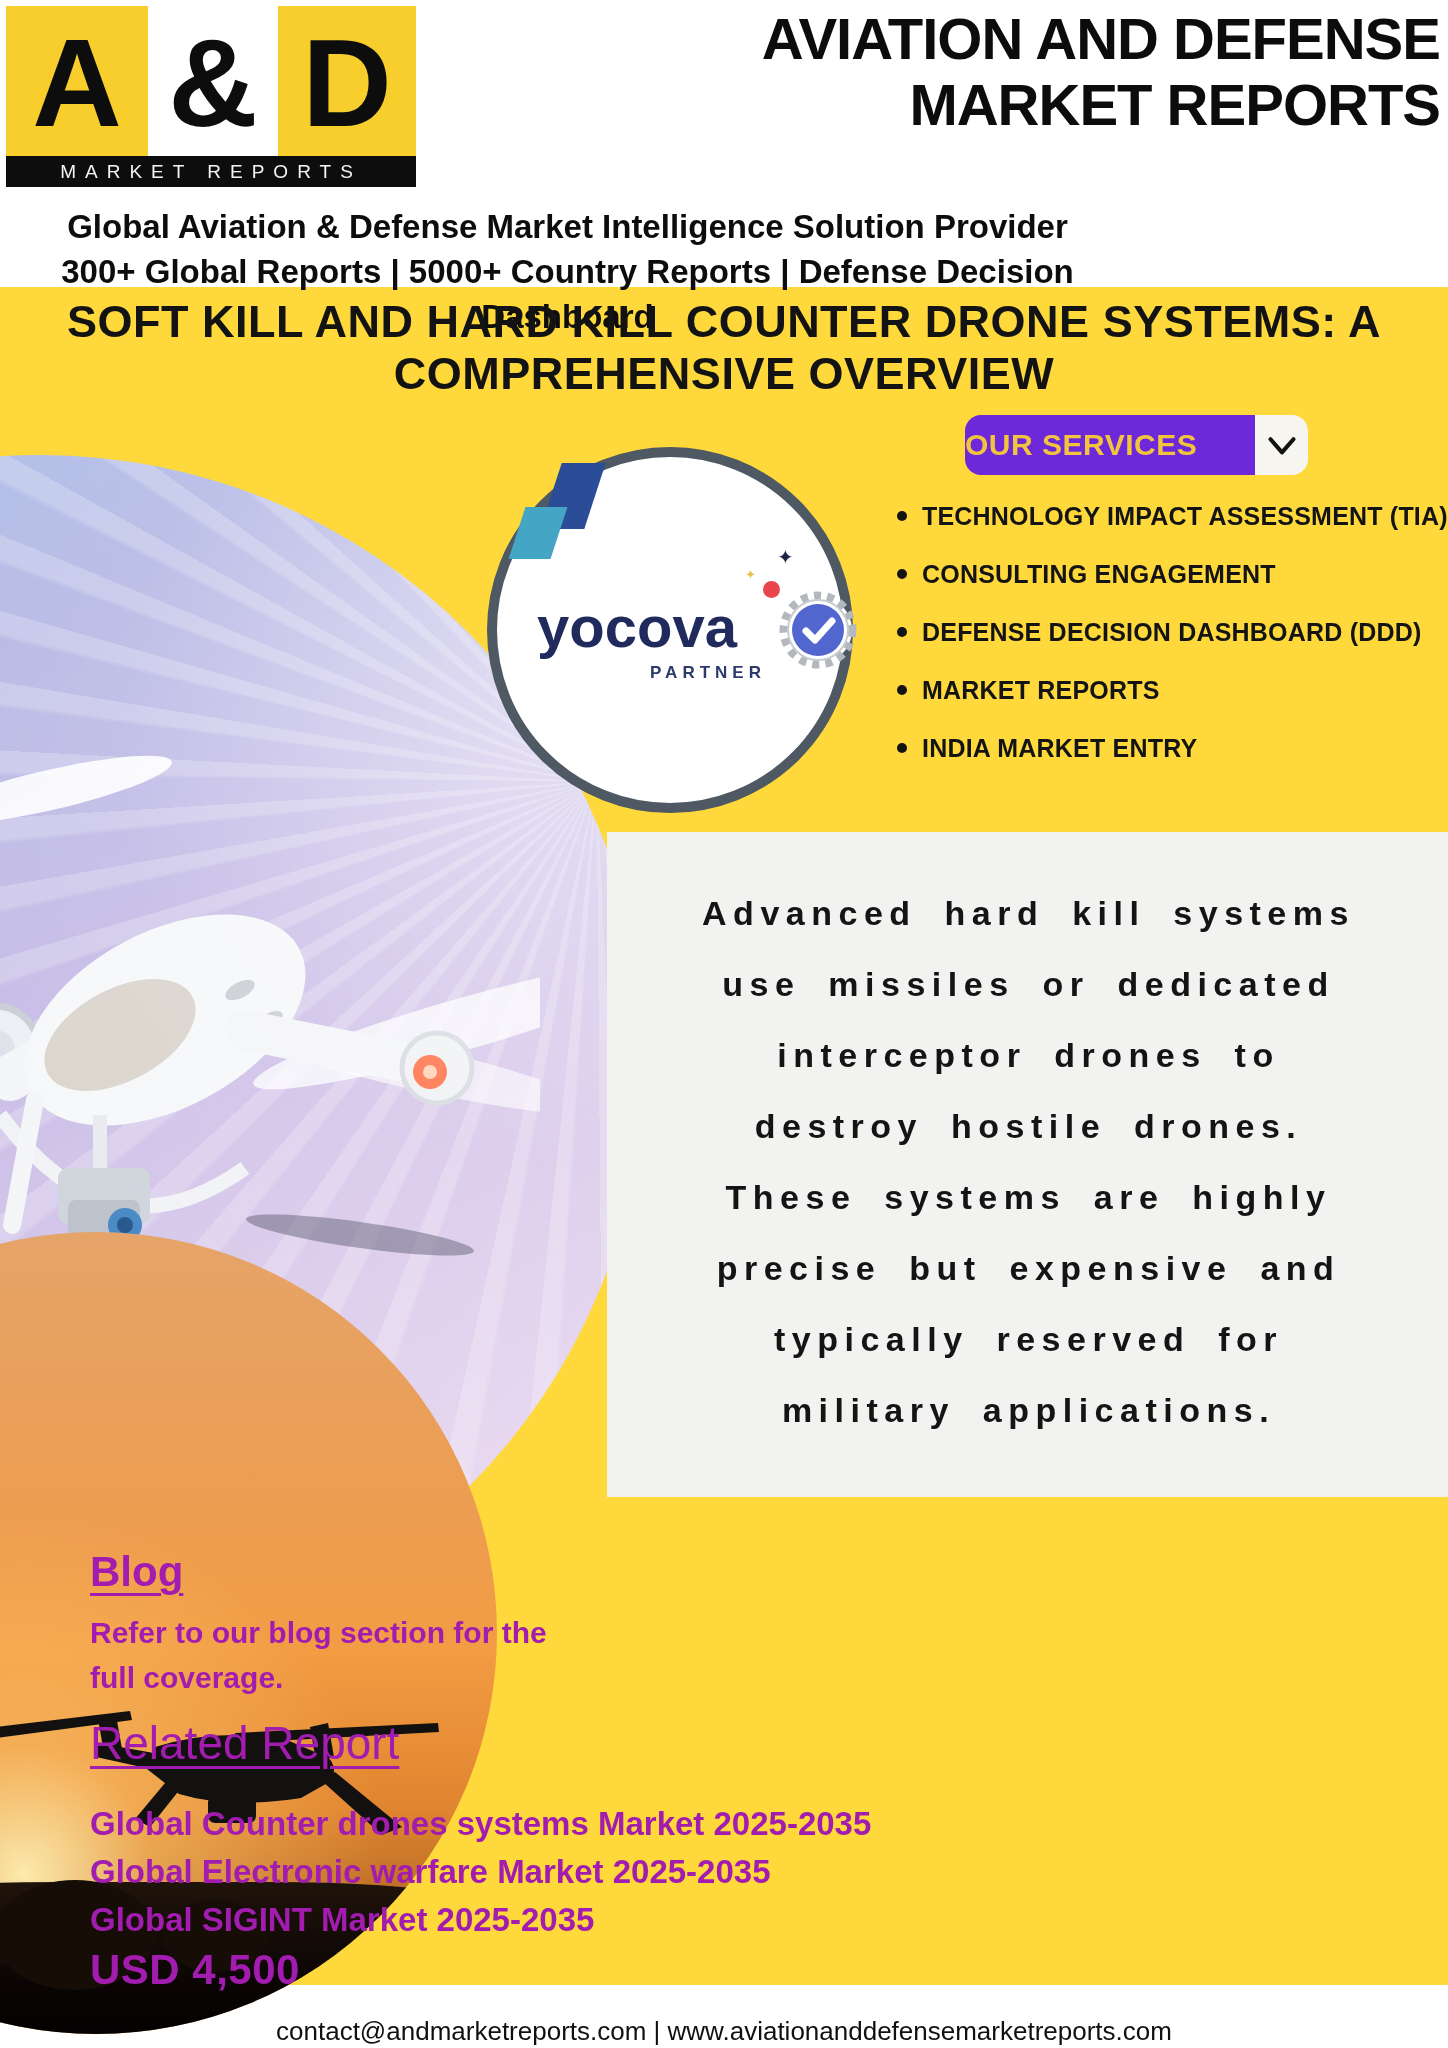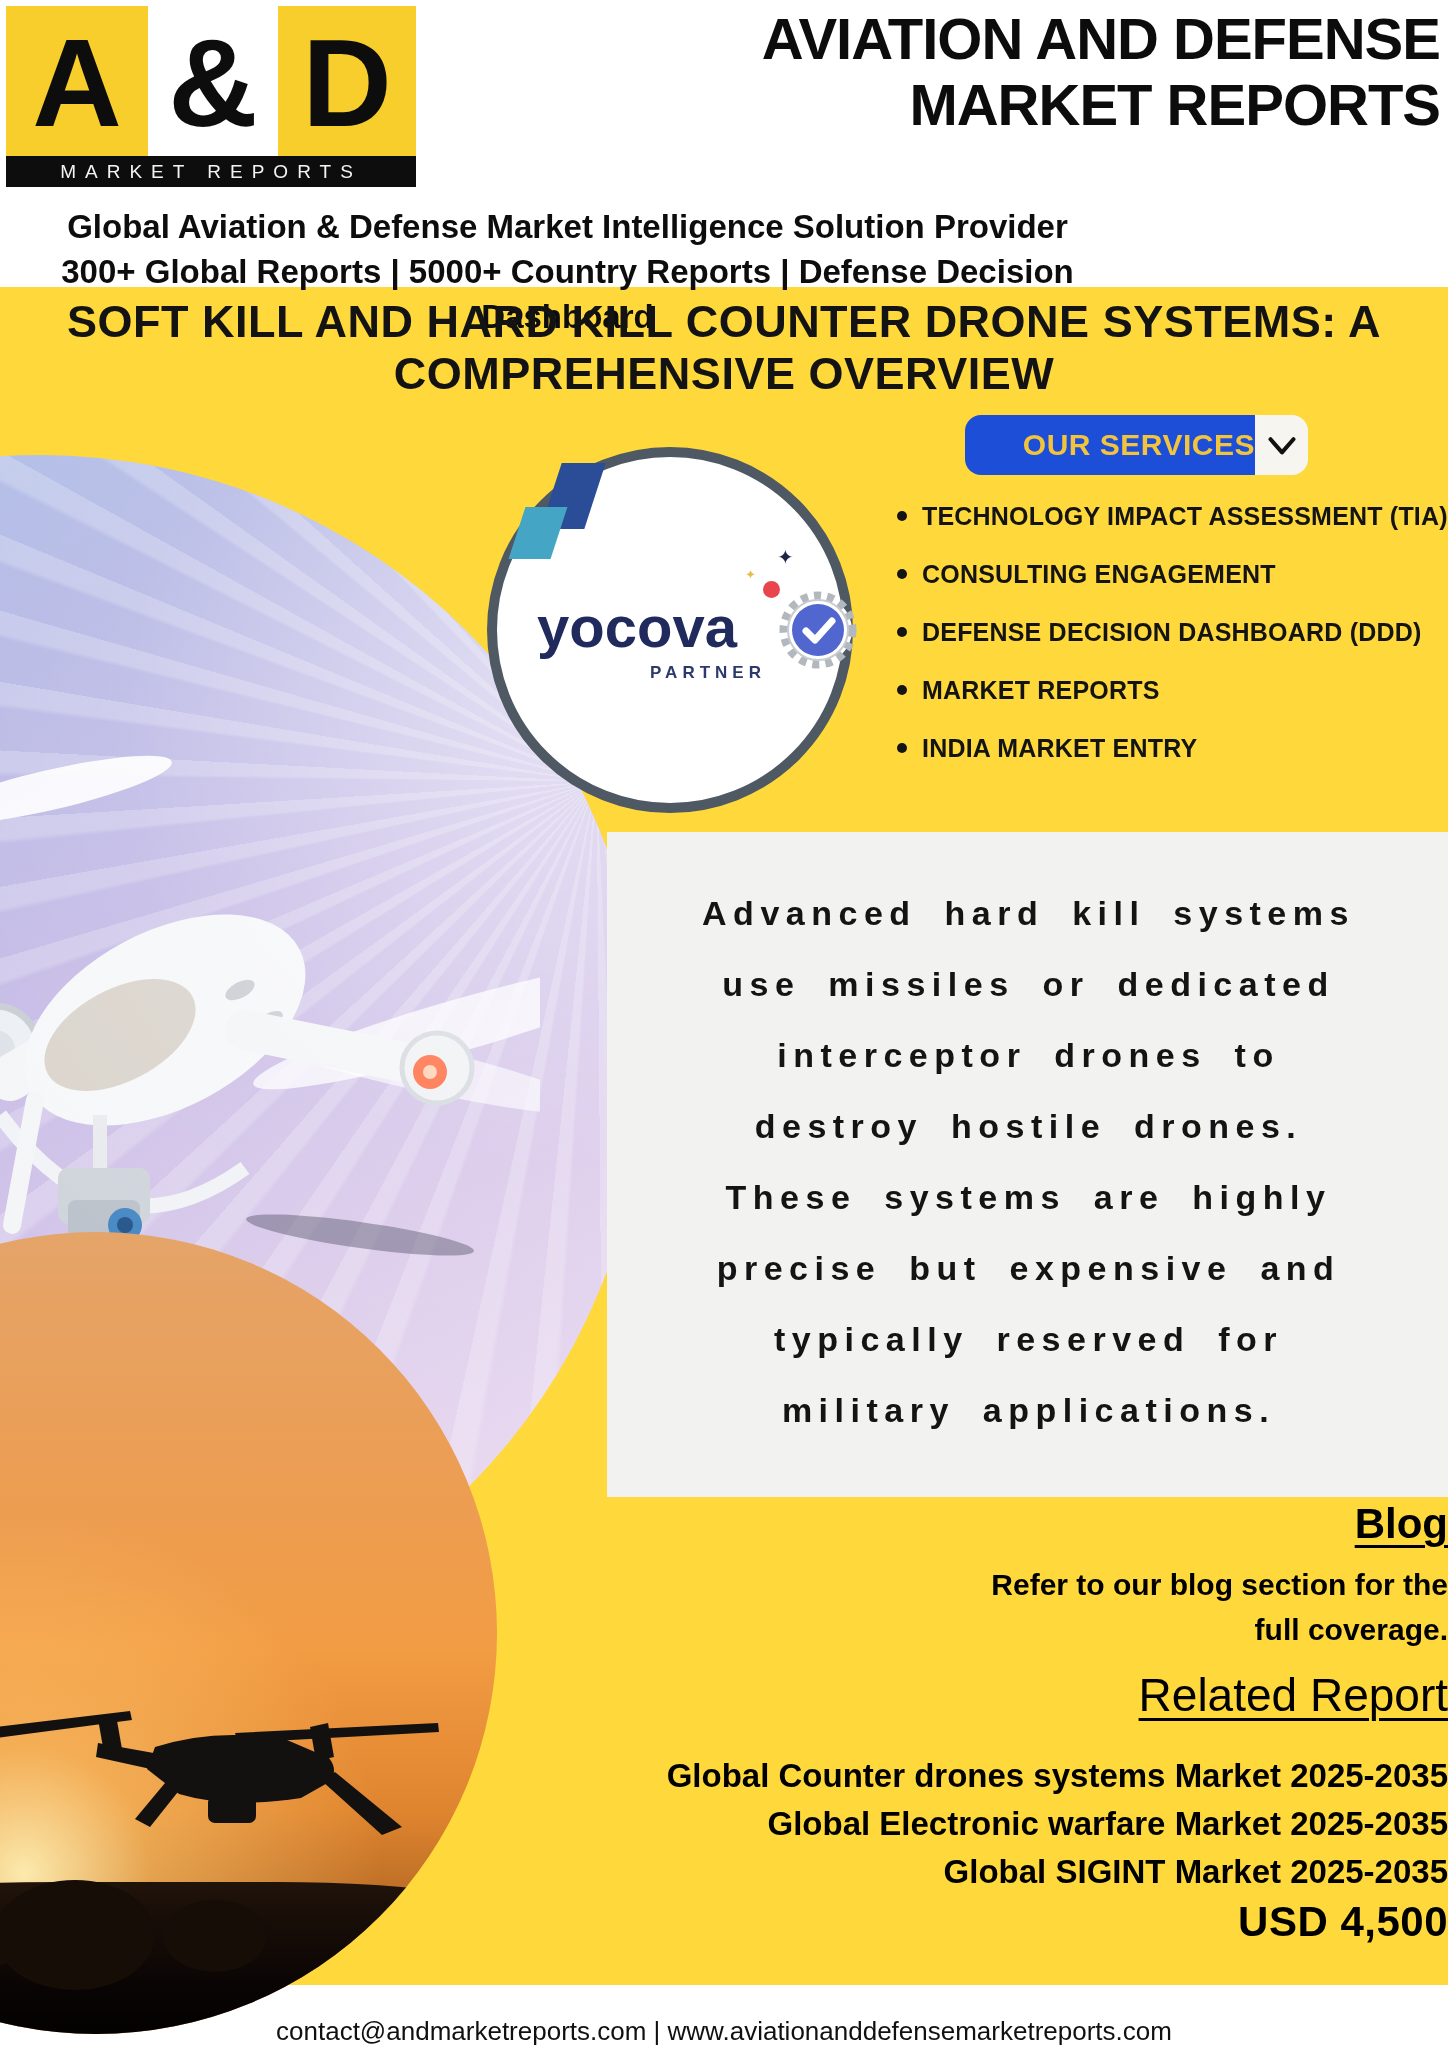--- a/index.html
+++ b/index.html
@@ -52,23 +52,23 @@
               background:linear-gradient(180deg,#20130a 0%,#0a0504 60%,#000 100%);
               border-radius:45% 30% 0 0 / 60px 40px 0 0;}
   .bush{position:absolute;background:#150d06;border-radius:50%;}
   .bush1{left:300px;top:648px;width:160px;height:110px;}
   .bush2{left:468px;top:668px;width:104px;height:72px;}
   .bush3{left:255px;top:690px;width:70px;height:46px;}
   .sunset-drone{position:absolute;left:285px;top:445px;width:470px;height:175px;}
 
   
   .svc-btn{position:absolute;left:965px;top:415px;width:343px;height:60px;z-index:3;cursor:pointer;}
-  .svc-btn-main{position:absolute;left:0;top:0;width:290px;height:60px;background:#1d4ed8;
+  .svc-btn-main{position:absolute;left:0;top:0;width:290px;height:60px;background:#6d28d9;
               border-radius:16px 0 0 16px;color:#F2C43D;font-size:30px;font-weight:700;letter-spacing:0.5px;
-              text-align:right;line-height:60px;}
+              text-align:left;line-height:60px;}
   .svc-btn-chev{position:absolute;left:290px;top:0;width:53px;height:60px;background:#F6F5F0;
               border-radius:0 16px 16px 0;display:flex;align-items:center;justify-content:center;}
 
   
   .svc-list{position:absolute;left:897px;top:487px;width:551px;z-index:3;list-style:none;margin:0;padding:0;}
   .svc-list li{height:58px;display:flex;align-items:center;font-size:25px;font-weight:700;color:#141414;letter-spacing:0.2px;}
   .svc-list li::before{content:"";width:10px;height:10px;border-radius:50%;background:#141414;margin-right:15px;flex:0 0 auto;}
 
   
   .yocova{position:absolute;left:487px;top:447px;width:366px;height:366px;box-sizing:border-box;
@@ -84,21 +84,21 @@
   .yc-spark1{position:absolute;left:280px;top:88px;font-size:20px;color:#1D2547;}
   .yc-spark2{position:absolute;left:248px;top:110px;font-size:13px;color:#E5BE4D;}
   .yc-badge{position:absolute;left:276px;top:128px;width:90px;height:90px;}
 
   
   .desc-box{position:absolute;left:600px;top:832px;width:843px;height:665px;background:#F2F2F0;z-index:3;margin-left:7px;}
   .desc-text{padding-top:46px;text-align:center;font-size:34px;font-weight:700;color:#141414;
              letter-spacing:6.5px;word-spacing:12px;line-height:71px;}
 
   
-  .lower{position:absolute;left:90px;width:1358px;text-align:right;z-index:3;color:#000000;}
+  .lower{position:absolute;left:90px;width:1358px;text-align:left;z-index:3;color:#a21caf;margin-top:48px;}
   .blog-h{top:1500px;font-size:42px;font-weight:800;}
   .blog-h span, .rel-h span{text-decoration:underline;text-underline-offset:7px;text-decoration-thickness:3px;cursor:pointer;}
   .blog-body{top:1562px;font-size:30px;font-weight:700;line-height:45px;}
   .rel-h{top:1668px;font-size:46px;font-weight:400;}
   .rel-items{top:1752px;font-size:33px;font-weight:700;line-height:48px;}
   .rel-items div{cursor:pointer;}
   .price{top:1898px;font-size:42px;font-weight:800;letter-spacing:0.5px;}
 
   
   .footer-line{position:absolute;left:0;width:1448px;text-align:center;z-index:3;

